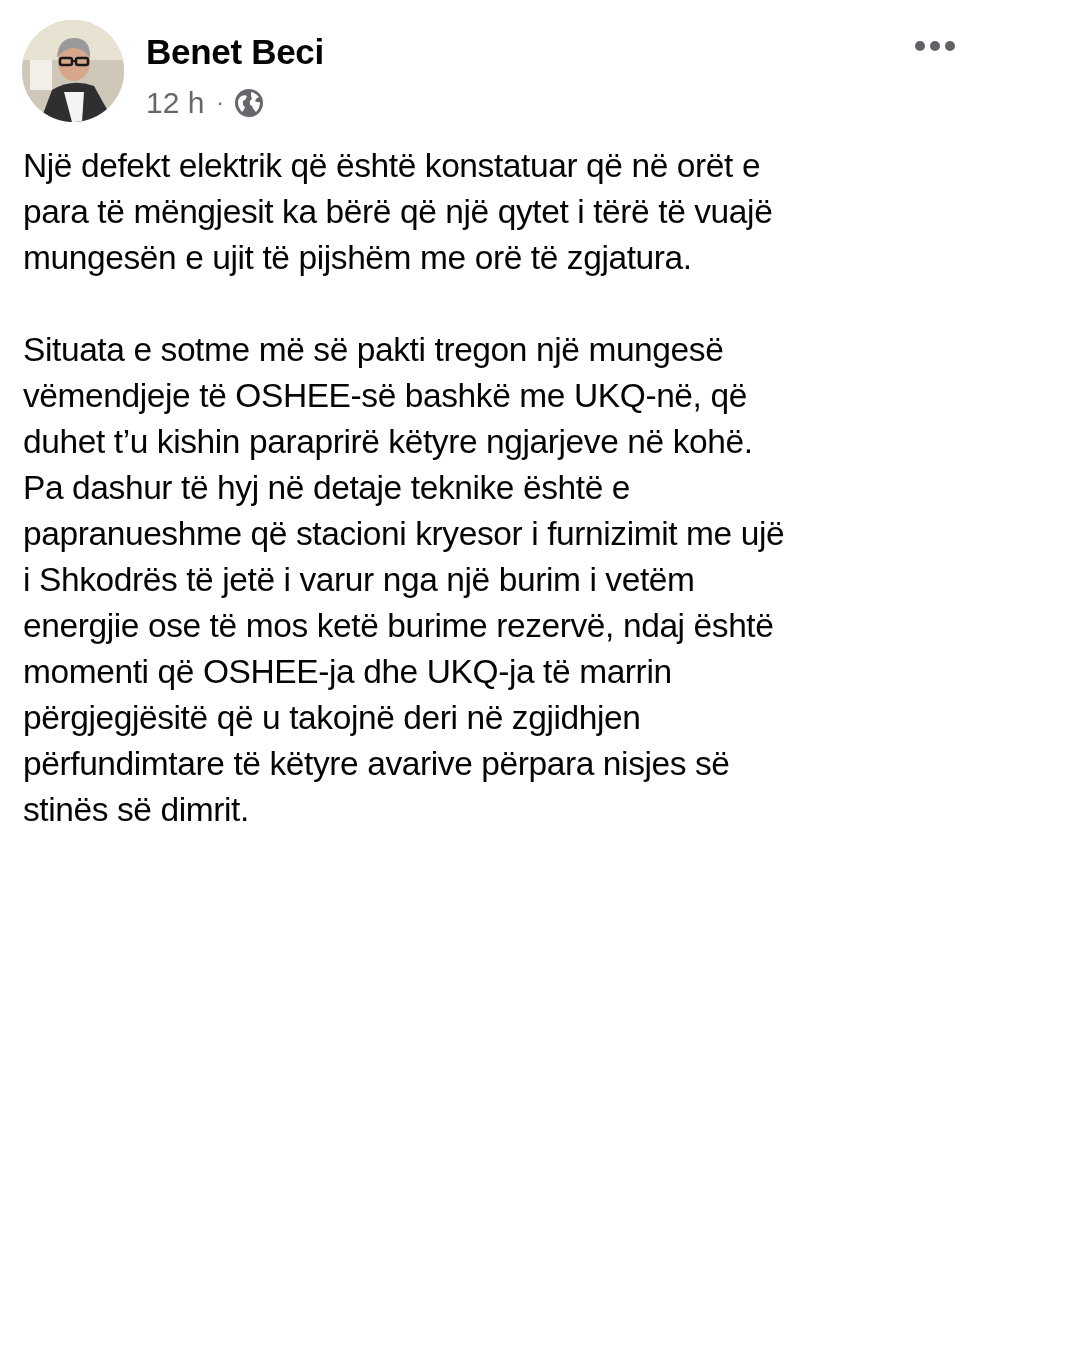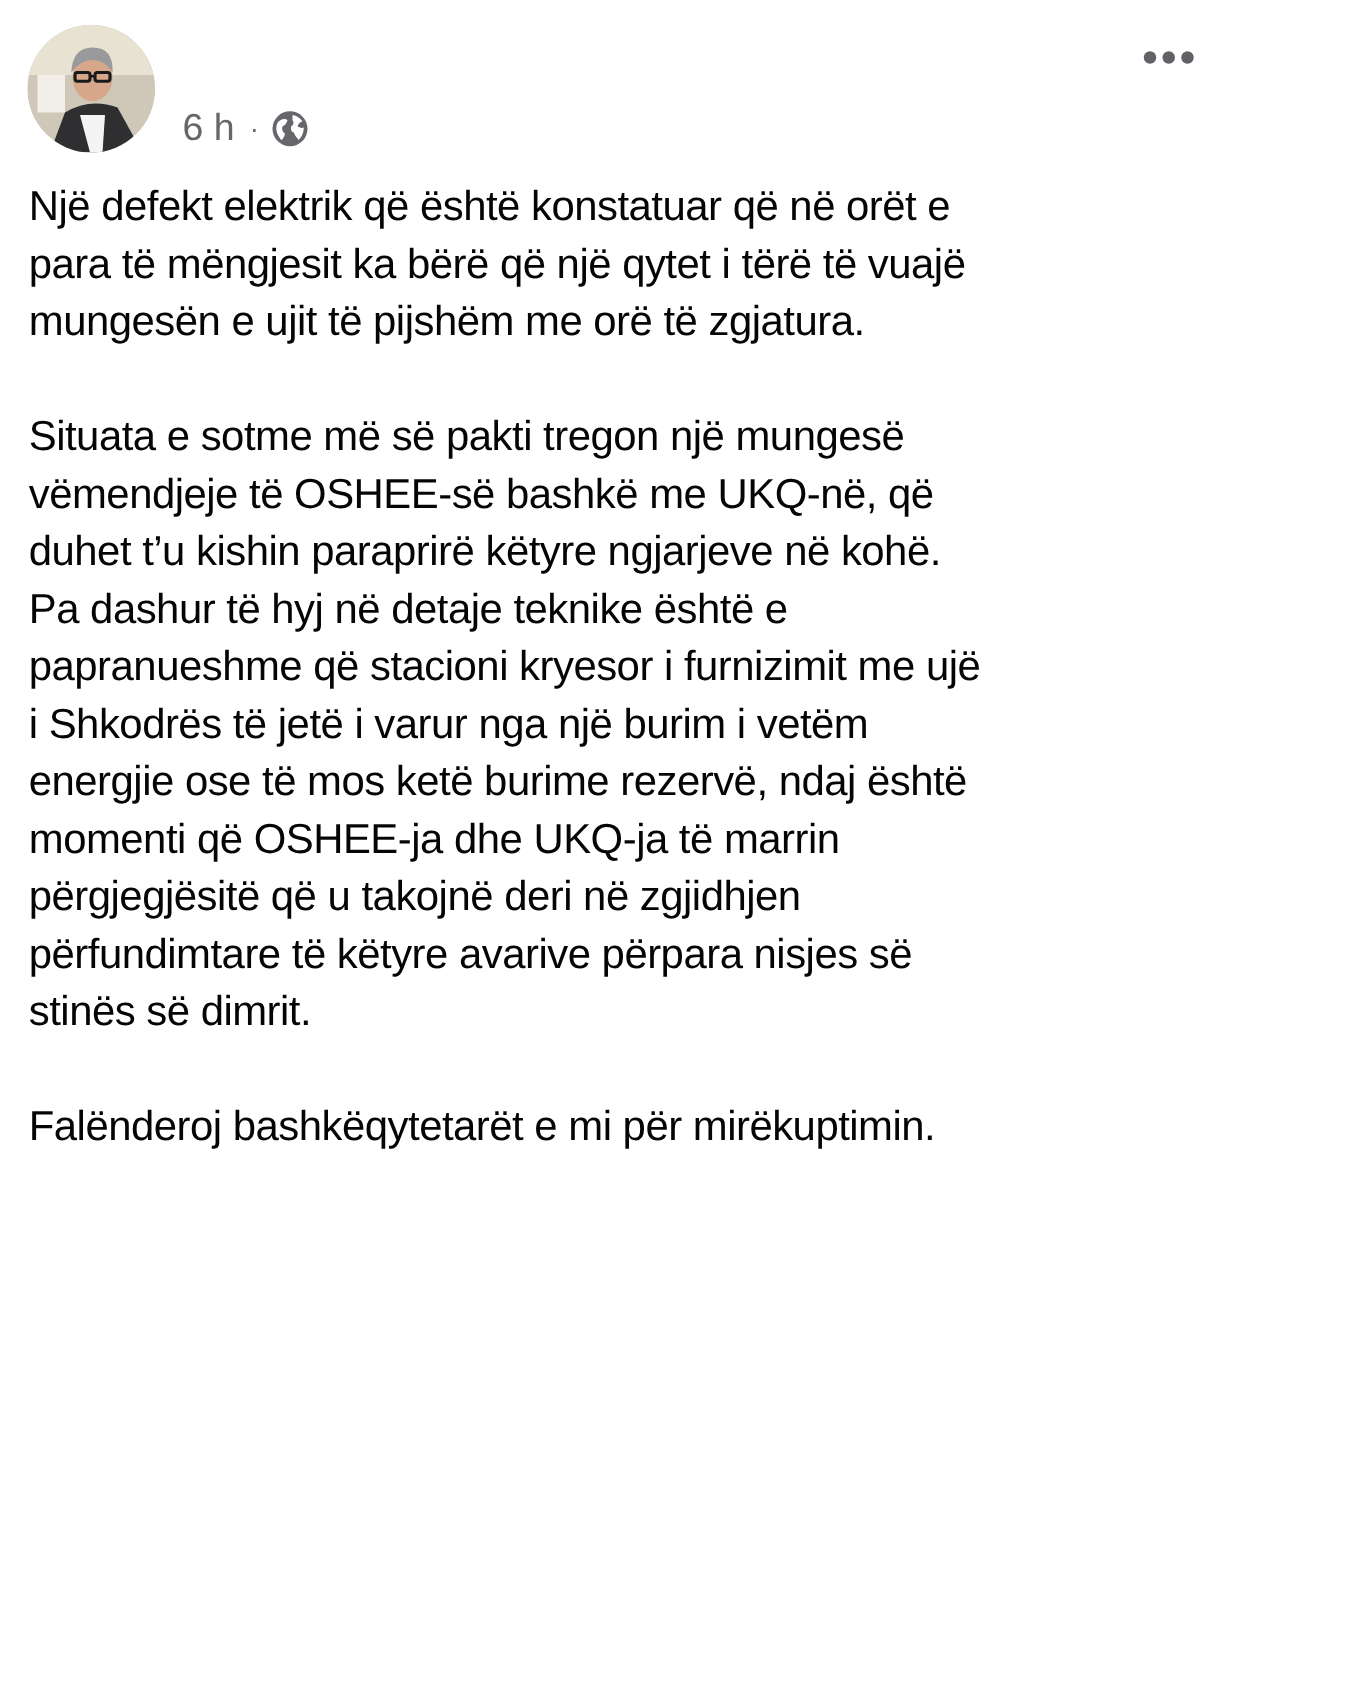--- a/index.html
+++ b/index.html
@@ -34,22 +34,23 @@
       <rect x="8" y="40" width="22" height="30" fill="#f2efe8"></rect>
       <path d="M18 102 L30 70 Q50 58 72 66 L92 102 Z" fill="#2f2f31"></path>
       <path d="M42 72 L50 102 L60 102 L62 72 Z" fill="#f4f4f4"></path>
       <ellipse cx="52" cy="42" rx="16" ry="19" fill="#d6a78a"></ellipse>
       <path d="M35 38 Q36 18 52 18 Q69 18 68 38 Q62 28 52 28 Q42 28 35 38 Z" fill="#9a9a9c"></path>
       <rect x="38" y="38" width="12" height="7" rx="2" fill="none" stroke="#1a1a1a" stroke-width="2.5"></rect>
       <rect x="54" y="38" width="12" height="7" rx="2" fill="none" stroke="#1a1a1a" stroke-width="2.5"></rect>
       <line x1="50" y1="41" x2="54" y2="41" stroke="#1a1a1a" stroke-width="2"></line>
     </svg>
   </div>
+  <div class="name">Benet Beci</div>
   <div class="meta">
-    <span>6 h</span>
+    <span>12 h</span>
     <span class="dot">·</span>
     <span class="globe">
       <svg width="30" height="30" viewBox="0 0 30 30">
         <circle cx="15" cy="15" r="14" fill="#65676b"></circle>
         <path d="M6 9 Q10 6 13 8 Q12 12 9 13 Q8 17 11 19 Q10 23 8 24 Q4 19 4 15 Q4 11 6 9 Z" fill="#ffffff"></path>
         <path d="M17 4 Q22 5 25 9 Q22 10 21 13 Q24 15 26 14 Q26 20 22 24 Q19 21 18 18 Q15 17 16 13 Q19 11 17 8 Z" fill="#ffffff"></path>
       </svg>
     </span>
   </div>
   <div class="more">
@@ -67,14 +68,13 @@
 vëmendjeje të OSHEE-së bashkë me UKQ-në, që
 duhet t’u kishin paraprirë këtyre ngjarjeve në kohë.
 Pa dashur të hyj në detaje teknike është e
 papranueshme  që stacioni kryesor i furnizimit me ujë
 i Shkodrës të jetë i varur nga një burim i vetëm
 energjie ose të mos ketë burime rezervë, ndaj është
 momenti që OSHEE-ja dhe UKQ-ja të marrin
 përgjegjësitë që u takojnë deri në zgjidhjen
 përfundimtare të këtyre avarive përpara nisjes së
 stinës së dimrit.</p>
-  <p>Falënderoj bashkëqytetarët e mi për mirëkuptimin.</p>
 </div>
 
 </body></html>

